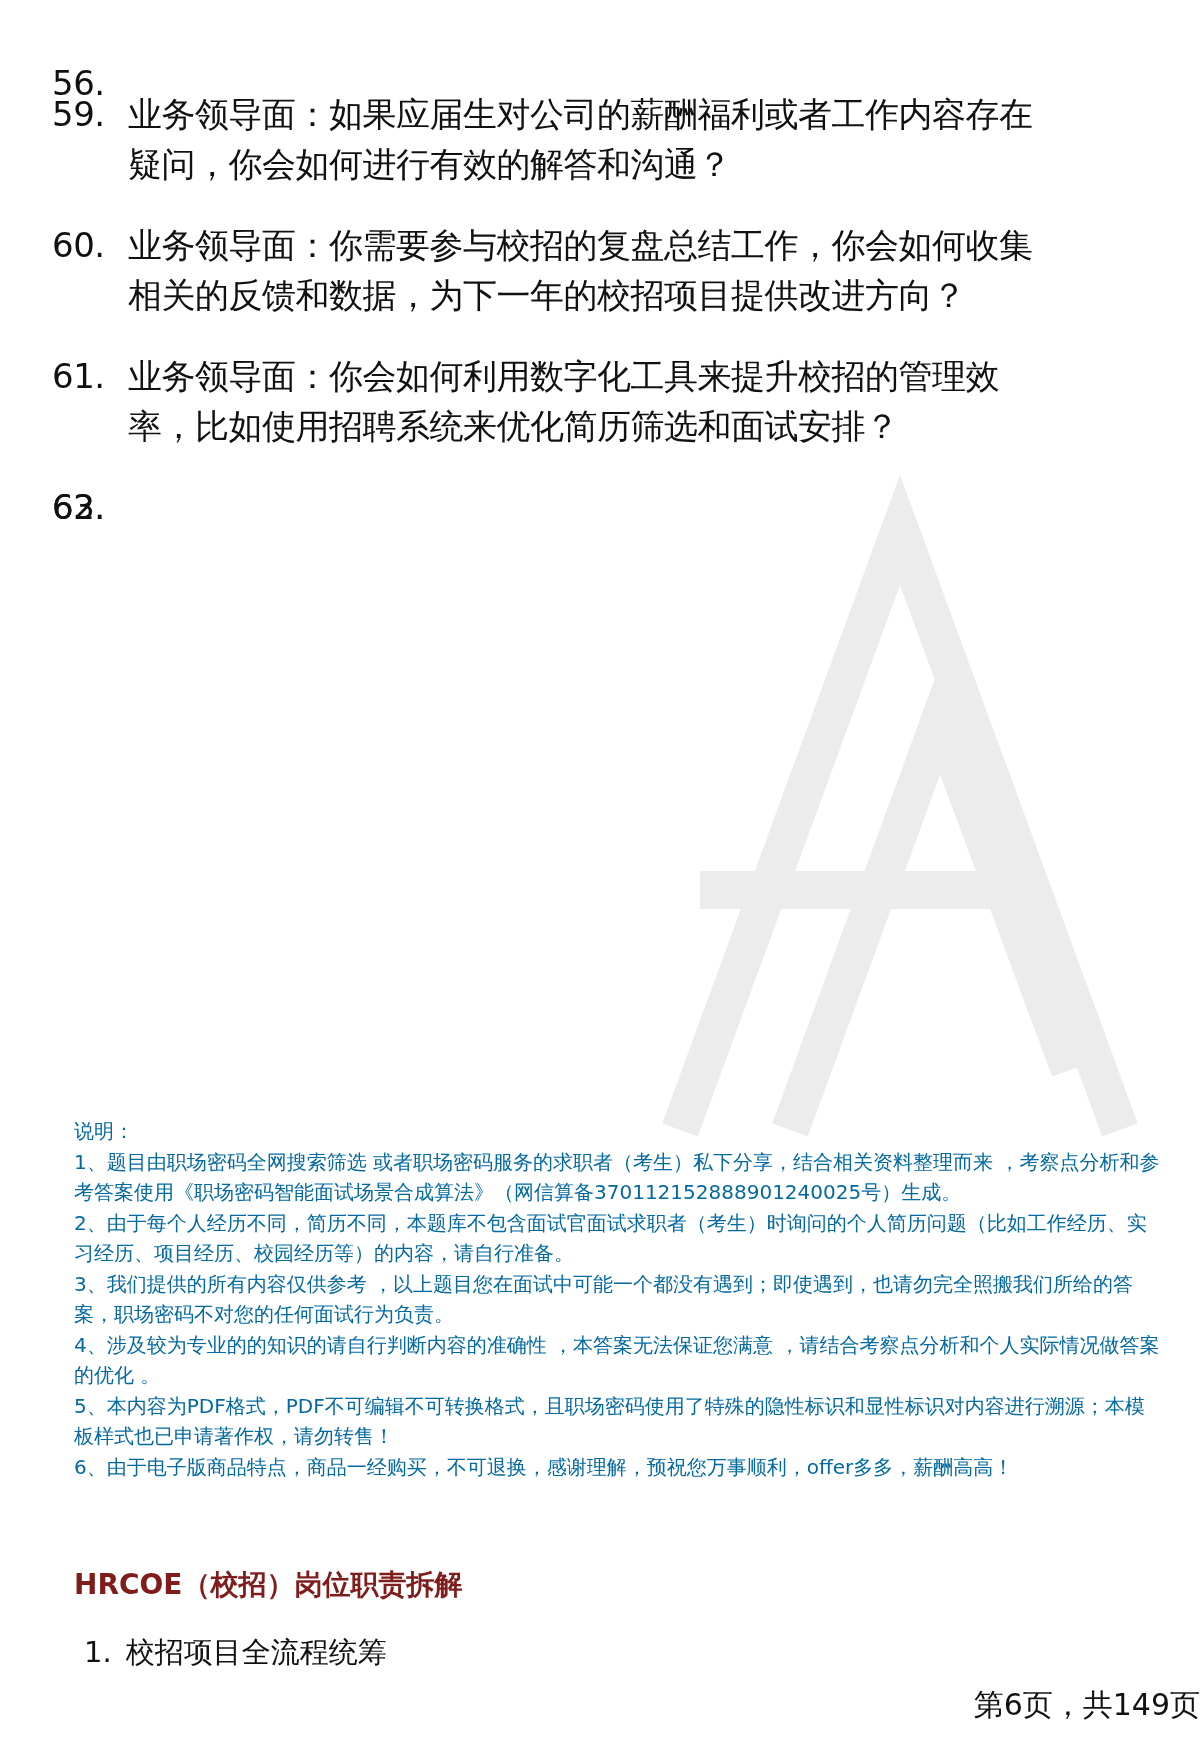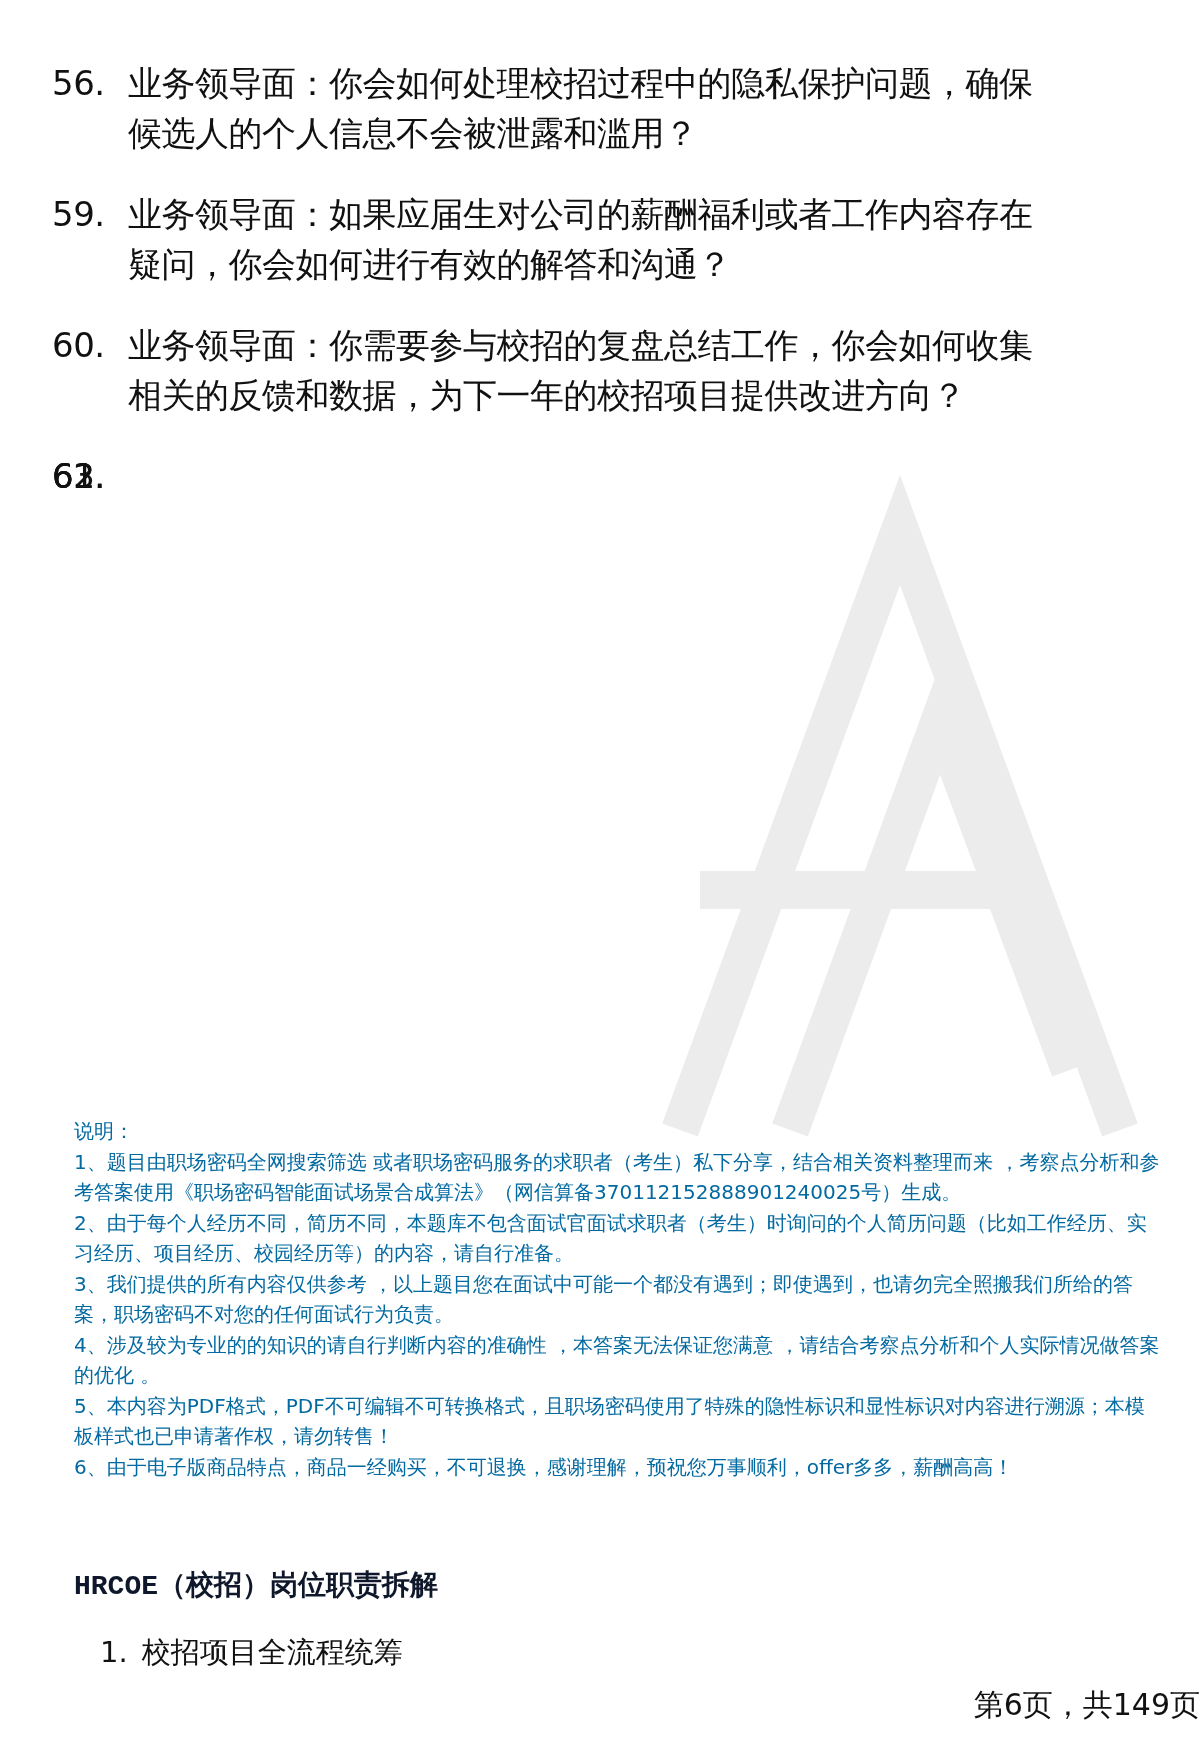--- a/index.html
+++ b/index.html
@@ -17,47 +17,47 @@
     font-size: 34px; line-height: 50px; margin-bottom: 31px; letter-spacing: -0.5px;
   }
   .q .num { position: absolute; left: 52px; top: 0; }
   .notes {
     position: absolute; left: 74px; top: 1116px; width: 1090px;
     font-size: 20px; line-height: 30.5px; color: #0369a1;
   }
   .notes p { margin: 0; }
   .heading {
     position: absolute; left: 74px; top: 1566px;
-    font-size: 28px; font-weight: bold; color: #0f172a; font-family: Liberation Mono, monospace;
+    font-size: 28px; font-weight: bold; color: #7f1d1d;
   }
   .resp {
-    position: absolute; left: 100px; top: 1633px; font-size: 29px;
+    position: absolute; left: 84px; top: 1633px; font-size: 29px;
   }
   .resp .n { margin-right: 14px; }
   .footer {
     position: absolute; left: 0; width: 1200px; top: 1685px; text-align: right;
     font-size: 30px;
   }
 </style>
 </head>
 <body>
 
 <svg class="watermark" viewBox="0 0 520 700">
   <g fill="none" stroke="#000" stroke-width="38">
     <path d="M40 660 L260 60 L480 660"></path>
     <path d="M150 660 L300 250 L430 600"></path>
     <path d="M60 420 L380 420"></path>
   </g>
 </svg>
 
 <div class="questions">
-  <div class="q"><span class="num">56.</span><span>业务领导面：你会如何处理校招过程中的隐私保护问题，确保候选人的个人信息不会被泄露和滥用？</span></div>
+  <div class="q"><span class="num">56.</span></div>
   <div class="q"><span class="num">59.</span><span>业务领导面：如果应届生对公司的薪酬福利或者工作内容存在疑问，你会如何进行有效的解答和沟通？</span></div>
   <div class="q"><span class="num">60.</span><span>业务领导面：你需要参与校招的复盘总结工作，你会如何收集相关的反馈和数据，为下一年的校招项目提供改进方向？</span></div>
-  <div class="q"><span class="num">61.</span></div>
+  <div class="q"><span class="num">61.</span><span>业务领导面：你会如何利用数字化工具来提升校招的管理效率，比如使用招聘系统来优化简历筛选和面试安排？</span></div>
   <div class="q"><span class="num">62.</span></div>
   <div class="q"><span class="num">63.</span></div>
 </div>
 
 <div class="notes">
   <p>说明：</p>
   <p>1、题目由职场密码全网搜索筛选 或者职场密码服务的求职者（考生）私下分享，结合相关资料整理而来 ，考察点分析和参考答案使用《职场密码智能面试场景合成算法》（网信算备370112152888901240025号）生成。</p>
   <p>2、由于每个人经历不同，简历不同，本题库不包含面试官面试求职者（考生）时询问的个人简历问题（比如工作经历、实习经历、项目经历、校园经历等）的内容，请自行准备。</p>
   <p>3、我们提供的所有内容仅供参考 ，以上题目您在面试中可能一个都没有遇到；即使遇到，也请勿完全照搬我们所给的答案，职场密码不对您的任何面试行为负责。</p>
   <p>4、涉及较为专业的的知识的请自行判断内容的准确性 ，本答案无法保证您满意 ，请结合考察点分析和个人实际情况做答案的优化 。</p>

